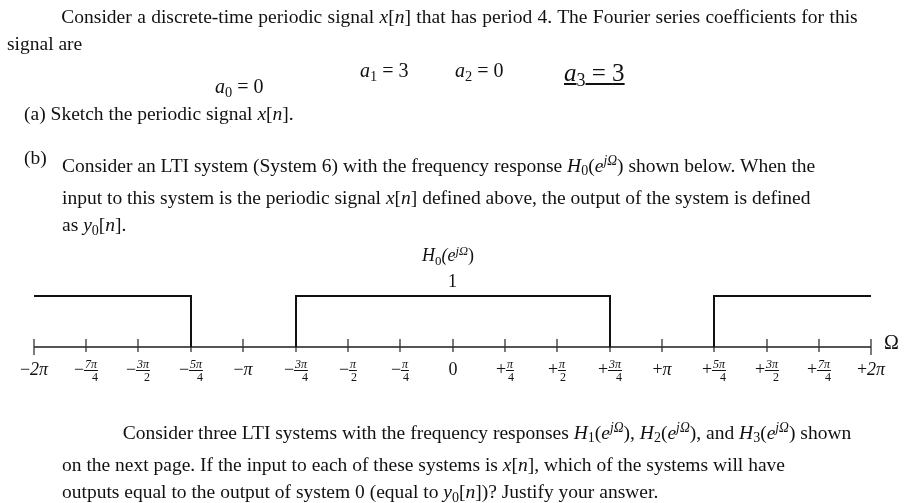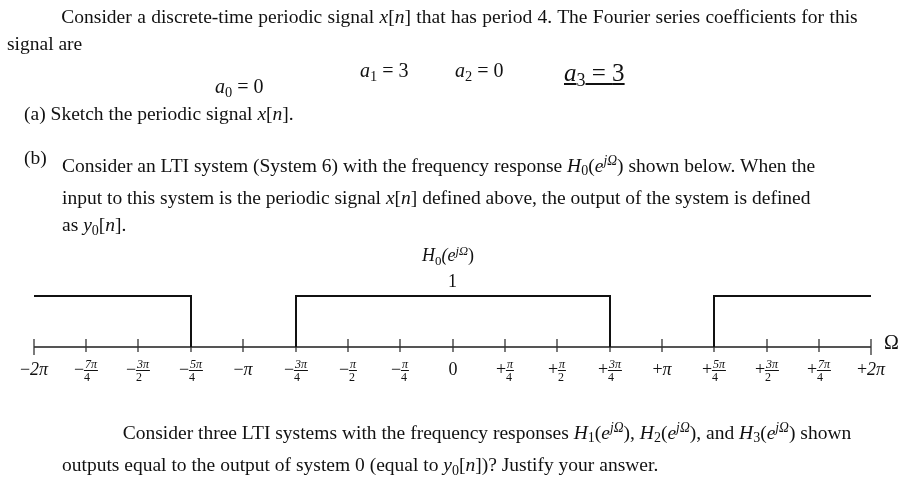--- a/index.html
+++ b/index.html
@@ -4,21 +4,21 @@
 <style>
   html, body { margin:0; padding:0; background:#ffffff; }
   body { width:918px; height:503px; position:relative; overflow:hidden;
          font-family:"Liberation Serif","DejaVu Serif",serif; color:#111; font-size:19.5px; }
   .abs { position:absolute; white-space:nowrap; }
   .para { position:absolute; line-height:27px; }
   .m { font-style:italic; }
   .sub { font-size:0.72em; vertical-align:-0.25em; font-style:normal; }
   .sup { font-size:0.7em; vertical-align:0.5em; font-style:italic; }
   .lbl { position:absolute; transform:translateX(-50%); text-align:center; font-size:18px; white-space:nowrap; }
-  .frac { display:inline-block; vertical-align:middle; text-align:left; font-size:12px; line-height:12px; }
+  .frac { display:inline-block; vertical-align:middle; text-align:right; font-size:12px; line-height:12px; }
   .frac .num { display:block; border-bottom:1px solid #111; padding:0 1px; font-style:italic; }
   .frac .den { display:block; }
   svg { position:absolute; left:0; top:0; }
 </style>
 </head>
 <body>
 
 <div class="para" style="left:7px; top:3px; width:905px;">
   <div style="white-space:nowrap; word-spacing:0.5px;text-align:center;">
     <span>Consider a discrete-time periodic signal </span><span class="m">x</span><span>[</span><span class="m">n</span><span>]</span><span> that has period 4. The Fourier series coefficients for this</span>
@@ -123,16 +123,20 @@
 
 <div class="para" style="left:62px; top:414px; width:850px;">
   <div style="white-space:nowrap;text-align:center;">
     <span>Consider three LTI systems with the frequency responses</span>
     <span class="m">H</span><span class="sub">1</span>(<span class="m">e</span><span class="sup">jΩ</span>),
     <span class="m">H</span><span class="sub">2</span>(<span class="m">e</span><span class="sup">jΩ</span>), and
     <span class="m">H</span><span class="sub">3</span>(<span class="m">e</span><span class="sup">jΩ</span>)
     <span>shown</span>
   </div>
   <div style="white-space:nowrap;">
+    <span>on the next page. If the input to each of these systems is</span>
+    <span class="m">x</span>[<span class="m">n</span>]<span>, which of the systems will have</span>
+  </div>
+  <div style="white-space:nowrap;">
     <span>outputs equal to the output of system 0 (equal to</span>
     <span class="m">y</span><span class="sub">0</span>[<span class="m">n</span>]<span>)? Justify your answer.</span>
   </div>
 </div>
 
 </body></html>

